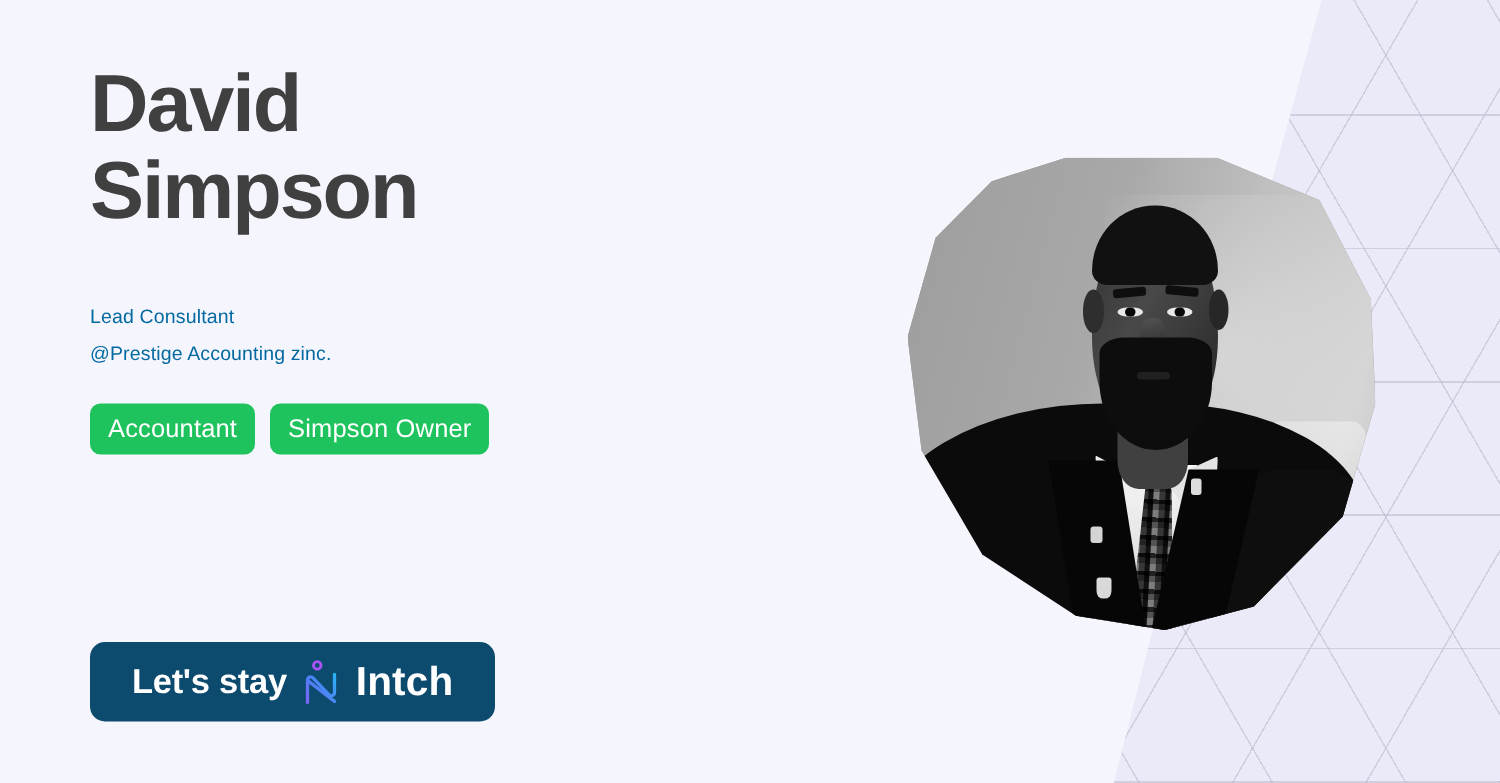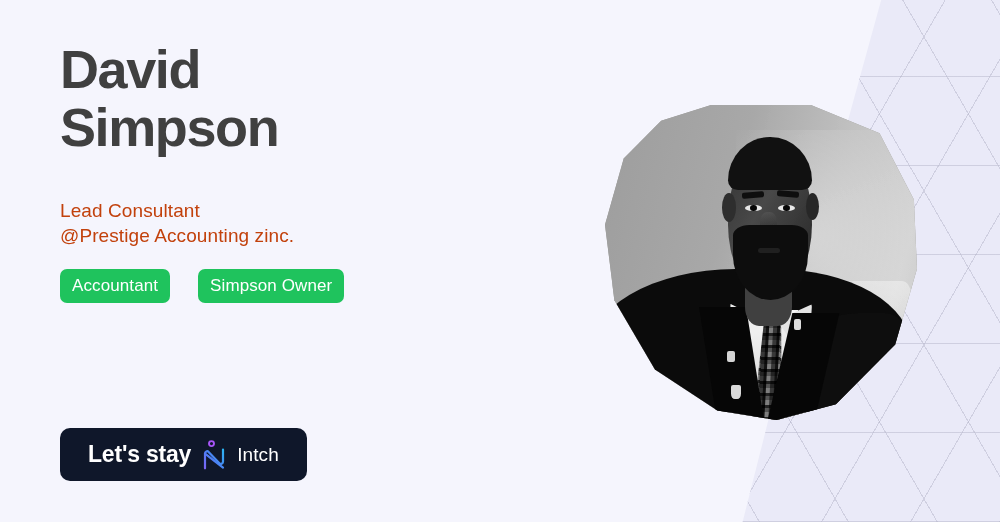--- a/index.html
+++ b/index.html
@@ -62,75 +62,75 @@
     line-height: 58px;
     letter-spacing: -1.4px;
     color: #404040;
     white-space: pre-line;
   }
 
   #role-block {
     position: absolute;
     top: 198px;
     left: 0;
-    font-size: 19px;
+    font-size: 13px;
     line-height: 25px;
-    color: #c2410c;
+    color: #0369a1;
     white-space: pre-line;
     letter-spacing: .1px;
   }
 
   #tags {
     position: absolute;
     top: 269px;
     left: 0;
     width: 470px;
     display: flex;
     flex-wrap: wrap;
-    gap: 8px 28px;
+    gap: 8px 10px;
   }
 
   .tag {
     background: #1fc35d;
     color: #ffffff;
     font-size: 17px;
     line-height: 1;
     padding: 8px 12px 9px 12px;
     border-radius: 7px;
     white-space: nowrap;
     letter-spacing: .1px;
   }
 
   #cta-button {
     position: absolute;
     top: 428px;
     left: 0;
     height: 53px;
-    background: #0f172a;
+    background: #0c4a6e;
     border: none;
     border-radius: 10px;
     padding: 0 28px;
     display: flex;
     align-items: center;
     gap: 10px;
     cursor: pointer;
     font-family: inherit;
   }
 
   #cta-lead {
     color: #ffffff;
     font-size: 23px;
     font-weight: 700;
     letter-spacing: -.2px;
   }
 
   #cta-brand {
     color: #ffffff;
-    font-size: 19px;
-    font-weight: 400;
+    font-size: 27px;
+    font-weight: 700;
     letter-spacing: .1px;
   }
 
   #intch-logo { display: block; width: 26px; height: 30px; }
 
   
   #portrait-frame {
     position: absolute;
     left: 605px;
     top: 105px;

